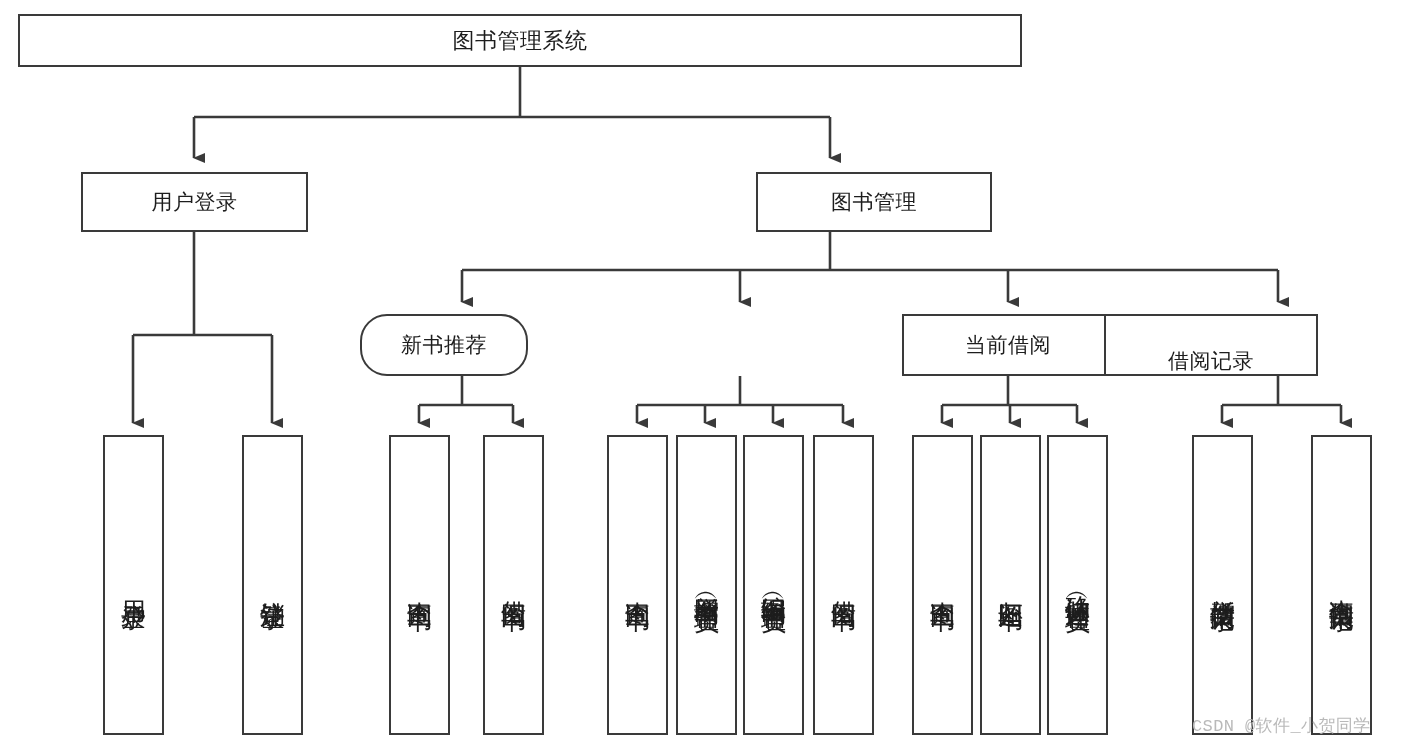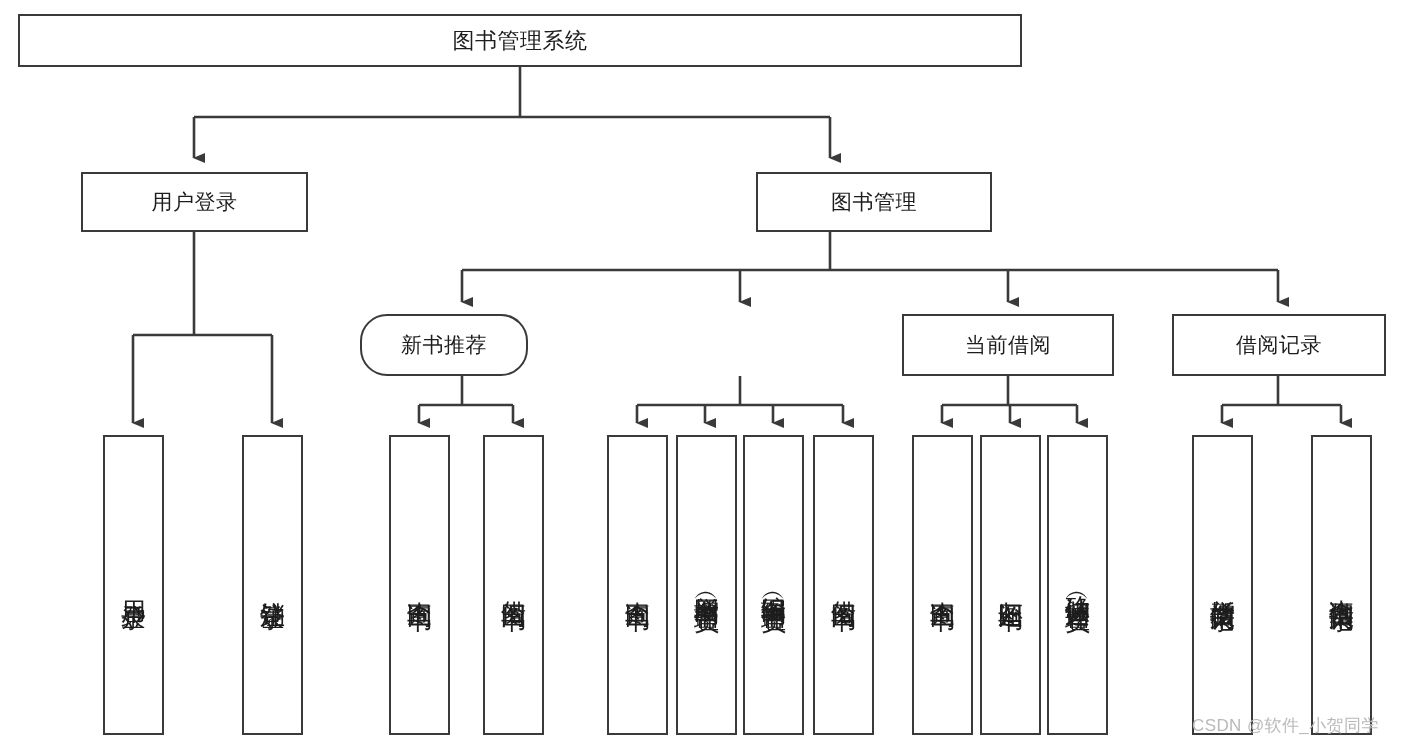--- a/index.html
+++ b/index.html
@@ -69,21 +69,21 @@
   
   #watermark {
     position: absolute;
     left: 1192px;
     top: 714px;
     z-index: 3;
     font-size: 17px;
     color: #b9b9b9;
     white-space: nowrap;
     letter-spacing: 0.4px;
-    font-family: Liberation Sans, sans-serif;
+    font-family: Liberation Mono, monospace;
   }
 </style>
 </head>
 <body>
 
 <div id="canvas">
 
   <svg id="wires" viewBox="0 0 1405 747" xmlns="http://www.w3.org/2000/svg">
     <defs>
       <marker id="arrow" viewBox="0 0 10 12" refX="5" refY="11" markerWidth="10" markerHeight="12" orient="auto-start-reverse" markerUnits="userSpaceOnUse">
@@ -148,21 +148,21 @@
 
   <div class="node horiz" style="left:360px; top:314px; width:168px; height:62px;border-radius:27px;">
     <span class="lbl">新书推荐</span>
   </div>
 
 
   <div class="node horiz" style="left:902px; top:314px; width:212px; height:62px;">
     <span class="lbl">当前借阅</span>
   </div>
 
-  <div class="node horiz" style="left:1172px; top:314px; width:214px; height:62px;">
+  <div class="node horiz" style="left:1104px; top:314px; width:214px; height:62px;align-items:flex-end;">
     <span class="lbl">借阅记录</span>
   </div>
 
   <div class="node vert" style="left:103px; top:435px; width:61px; height:300px;">
     <span class="lbl">用户登录</span>
   </div>
 
   <div class="node vert" style="left:242px; top:435px; width:61px; height:300px;">
     <span class="lbl">注销登录</span>
   </div>

